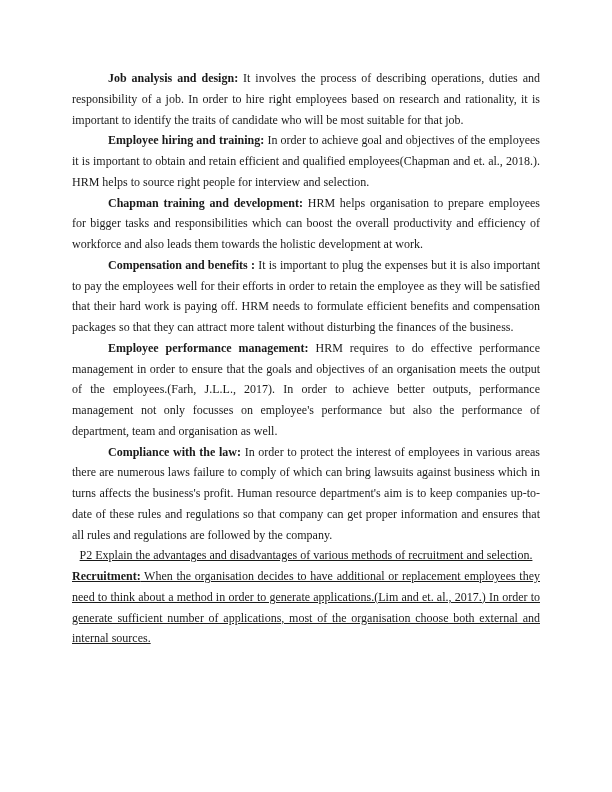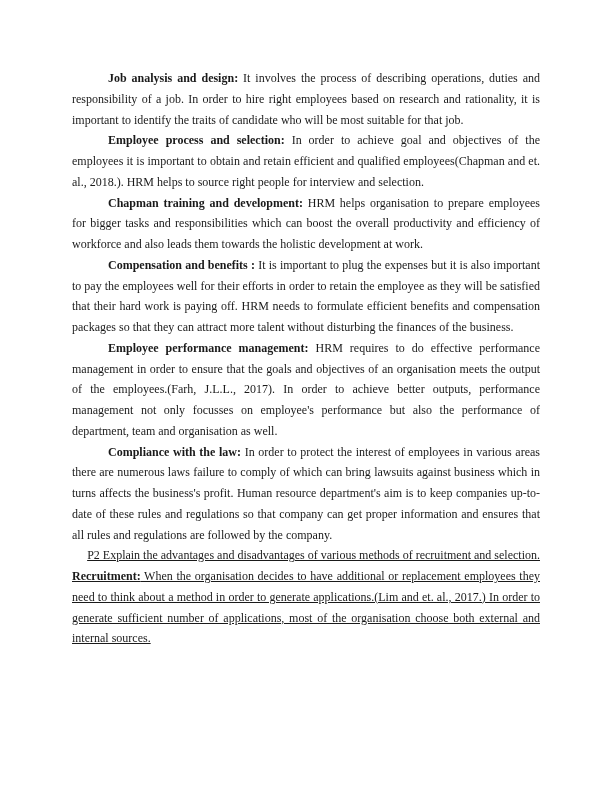--- a/index.html
+++ b/index.html
@@ -14,31 +14,31 @@
     line-height: 20.75px;
     color: #1a1a1a;
   }
   .para { margin: 0; text-align: justify; text-indent: 36px; }
   .para.noindent { text-indent: 0; text-decoration: underline; }
   .para b { font-weight: bold; }
   .heading {
     margin: 0;
     text-decoration: underline;
     text-indent: 0;
-    text-align: right;
+    text-align: center;
   }
 </style>
 </head>
 <body>
 
 <div class="page">
 
   <p class="para"><b>Job analysis and design:</b><span> It involves the process of describing operations, duties and responsibility of a job. In order to hire right employees based on research and rationality, it is important to identify the traits of candidate who will be most suitable for that job.</span></p>
 
-  <p class="para"><b>Employee process and selection:</b><span> In order to achieve goal and objectives of the employees it is important to obtain and retain efficient and qualified employees(Chapman and et. al., 2018.). HRM helps to source right people for interview and selection.</span></p>
+  <p class="para"><b>Employee hiring and training:</b><span> In order to achieve goal and objectives of the employees it is important to obtain and retain efficient and qualified employees(Chapman and et. al., 2018.). HRM helps to source right people for interview and selection.</span></p>
 
   <p class="para"><b>Chapman training and development:</b><span> HRM helps organisation to prepare employees for bigger tasks and responsibilities which can boost the overall productivity and efficiency of workforce and also leads them towards the holistic development  at work.</span></p>
 
   <p class="para"><b>Compensation and benefits :</b><span> It is important to plug the expenses but it is also important to pay the employees well for their efforts in order to retain the employee as they will be satisfied that their hard work is paying off. HRM needs to formulate efficient benefits and compensation packages so that they can attract more talent without disturbing the finances of the business.</span></p>
 
   <p class="para"><b>Employee performance management:</b><span> HRM requires to do effective performance management in order to ensure that the goals and objectives of an organisation meets the output of the employees.(Farh, J.L.L., 2017). In order to achieve better outputs, performance management not only focusses on employee's performance but also the performance of department, team and organisation as well.</span></p>
 
   <p class="para"><b>Compliance with the law:</b><span> In order to protect the interest of employees in various areas there are numerous laws failure to comply of which can bring lawsuits against business which in turns affects the business's profit. Human resource department's aim is to keep companies up-to-date of these rules and regulations so that company can get proper information and ensures that all rules and regulations are followed by the company.</span></p>
 
   <p class="heading">P2 Explain  the advantages and disadvantages of various methods of recruitment and selection.</p>

